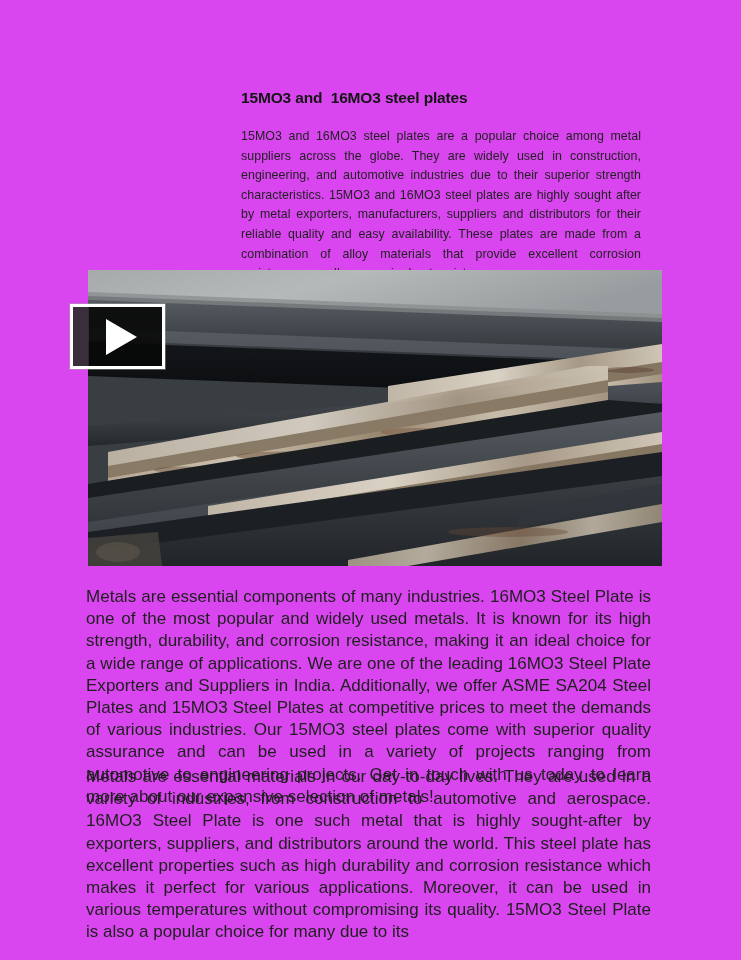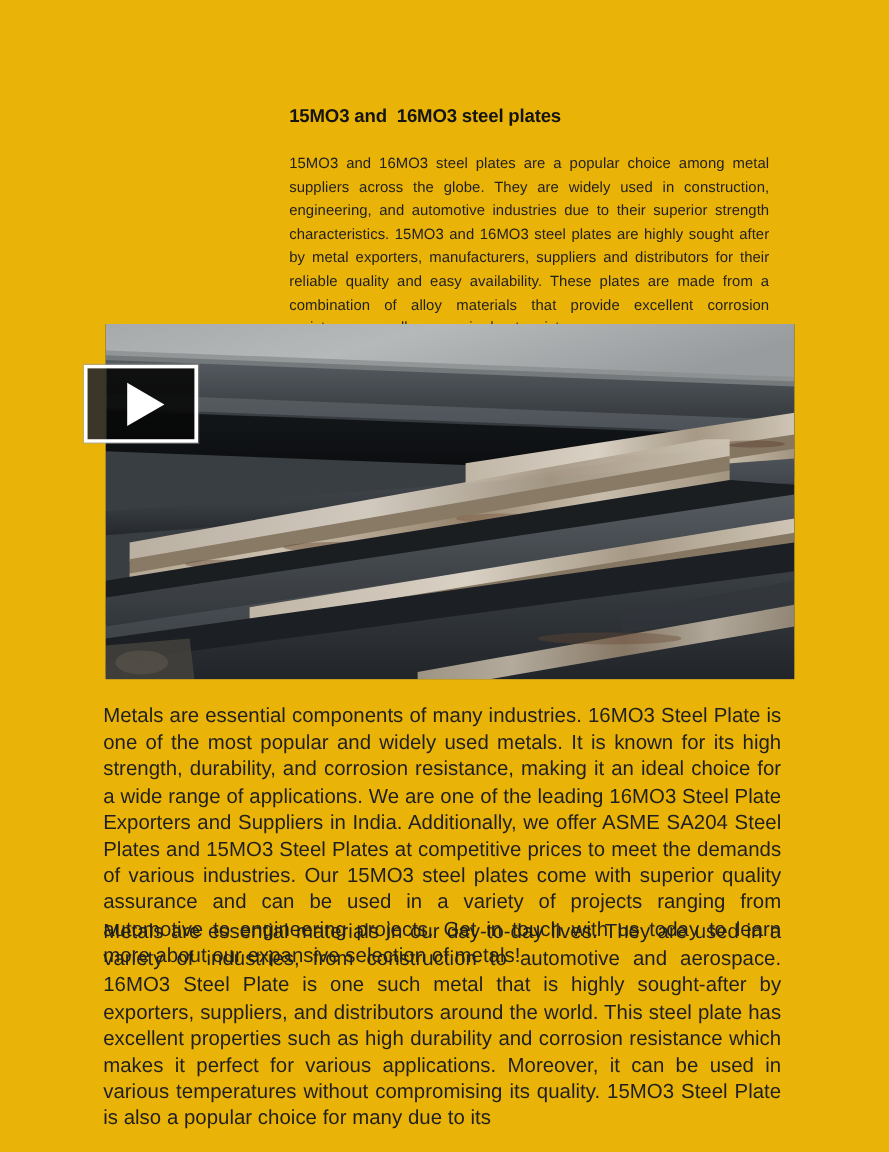--- a/index.html
+++ b/index.html
@@ -14,21 +14,21 @@
     position: relative;
     overflow: hidden;
     font-family: "Liberation Sans", sans-serif;
     color: #1c1c1c;
     -webkit-font-smoothing: antialiased;
   }
 
   .page {
     position: absolute;
     inset: 0;
-    background: #eab308;
+    background: #d946ef;
   }
 
   
   .doc-title {
     position: absolute;
     left: 241px;
     top: 88px;
     width: 420px;
     font-size: 15.5px;
     font-weight: bold;

